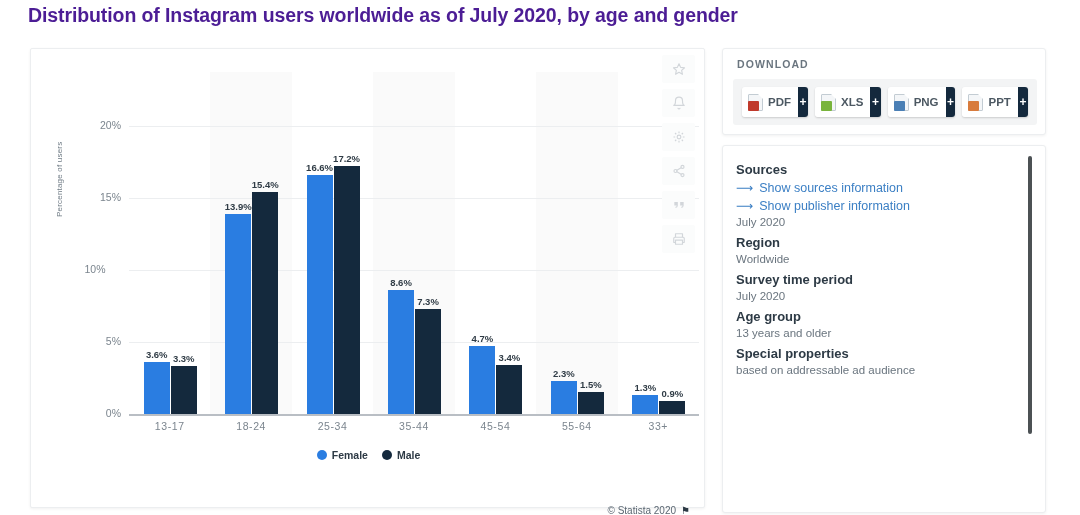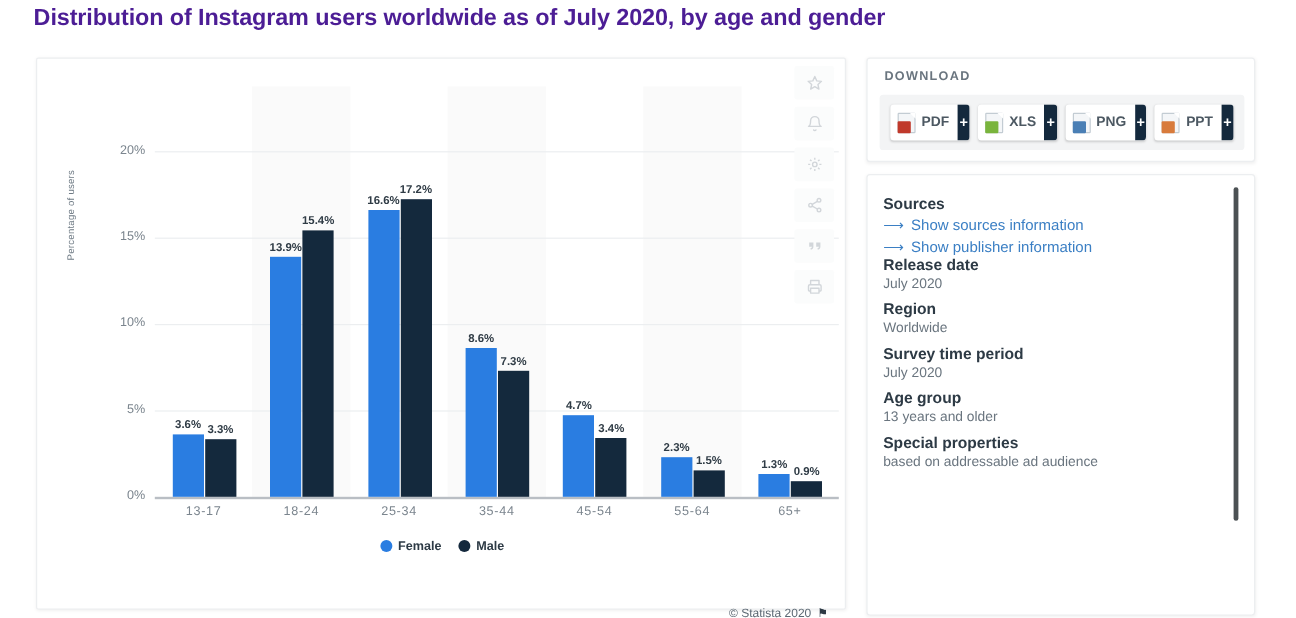--- a/index.html
+++ b/index.html
@@ -182,21 +182,21 @@
 
   <div class="chart-card">
     <div class="plot" id="plot">
         <div class="band" style="left: 179.429px; width: 81.4286px;"></div>
         <div class="band" style="left: 342.286px; width: 81.4286px;"></div>
         <div class="band" style="left: 505.143px; width: 81.4286px;"></div>
         <div class="y-tick" style="top: 358px;">0%</div>
         <div class="gridline" style="top: 293px;"></div>
         <div class="y-tick" style="top: 286px;">5%</div>
         <div class="gridline" style="top: 221px;"></div>
-        <div class="y-tick" style="top: 214px;">10%</div>
+        <div class="y-tick" style="top: 214px; text-align: center;">10%</div>
         <div class="gridline" style="top: 149px;"></div>
         <div class="y-tick" style="top: 142px;">15%</div>
         <div class="gridline" style="top: 77px;"></div>
         <div class="y-tick" style="top: 70px;">20%</div>
         <div class="axis-base" style="top: 365px;"></div>
         <div class="bar f" style="left: 112.714px; width: 26px; height: 51.84px; bottom: 95px; background: rgb(42, 125, 225);"></div>
         <div class="bar-label" style="left: 107.714px; width: 36px; top: 300.16px;">3.6%</div>
         <div class="bar m" style="left: 139.714px; width: 26px; height: 47.52px; bottom: 95px; background: rgb(20, 41, 61);"></div>
         <div class="bar-label" style="left: 134.714px; width: 36px; top: 304.48px;">3.3%</div>
         <div class="cat-label" style="left: 98px; width: 81.4286px;">13-17</div>
@@ -222,21 +222,21 @@
         <div class="cat-label" style="left: 423.714px; width: 81.4286px;">45-54</div>
         <div class="bar f" style="left: 519.857px; width: 26px; height: 33.12px; bottom: 95px; background: rgb(42, 125, 225);"></div>
         <div class="bar-label" style="left: 514.857px; width: 36px; top: 318.88px;">2.3%</div>
         <div class="bar m" style="left: 546.857px; width: 26px; height: 21.6px; bottom: 95px; background: rgb(20, 41, 61);"></div>
         <div class="bar-label" style="left: 541.857px; width: 36px; top: 330.4px;">1.5%</div>
         <div class="cat-label" style="left: 505.143px; width: 81.4286px;">55-64</div>
         <div class="bar f" style="left: 601.286px; width: 26px; height: 18.72px; bottom: 95px; background: rgb(42, 125, 225);"></div>
         <div class="bar-label" style="left: 596.286px; width: 36px; top: 333.28px;">1.3%</div>
         <div class="bar m" style="left: 628.286px; width: 26px; height: 12.96px; bottom: 95px; background: rgb(20, 41, 61);"></div>
         <div class="bar-label" style="left: 623.286px; width: 36px; top: 339.04px;">0.9%</div>
-        <div class="cat-label" style="left: 586.571px; width: 81.4286px;">65+</div>
+        <div class="cat-label" style="left: 586.571px; width: 81.4286px;">33+</div>
       </div>
 
     <div class="y-axis-title">Percentage of users</div>
 
     <div class="legend">
       <div class="legend-item">
         <span class="legend-dot" style="background:#2a7de1"></span>
         <span class="legend-text">Female</span>
       </div>
       <div class="legend-item">
@@ -355,21 +355,20 @@
       <div class="src-h">Sources</div>
       <div class="src-link">
         <span class="arr">⟶</span>
         <span>Show sources information</span>
       </div>
       <div class="src-link">
         <span class="arr">⟶</span>
         <span>Show publisher information</span>
       </div>
       <div id="src-fields">
-          <div class="src-h">Release date</div>
           <div class="src-v">July 2020</div>
           <div class="src-h">Region</div>
           <div class="src-v">Worldwide</div>
           <div class="src-h">Survey time period</div>
           <div class="src-v">July 2020</div>
           <div class="src-h">Age group</div>
           <div class="src-v">13 years and older</div>
           <div class="src-h">Special properties</div>
           <div class="src-v">based on addressable ad audience</div>
         </div>

